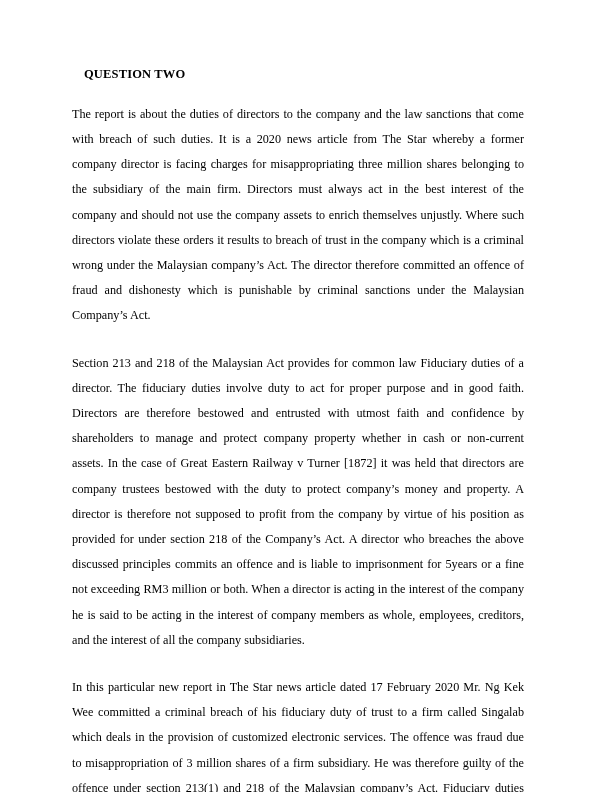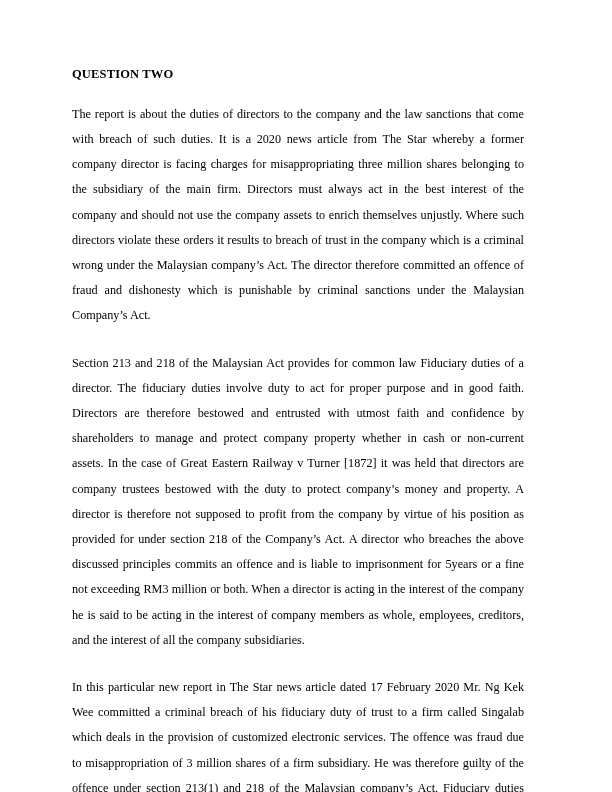--- a/index.html
+++ b/index.html
@@ -27,21 +27,21 @@
     position: absolute;
     left: 72px;
     top: 68px;
     width: 468px;
   }
 
   .doc-heading {
     font-size: 12.5px;
     font-weight: bold;
     letter-spacing: 0.15px;
-    margin: 0 0 20px 0;
+    margin: 0 0 20px 12px;
     line-height: 1.1;
     text-align: left;
   }
 
   .doc-paragraph {
     font-size: 12.2px;
     line-height: 25.2px;
     text-align: justify;
     text-justify: inter-word;
     margin: 0 16px 22px 0;

